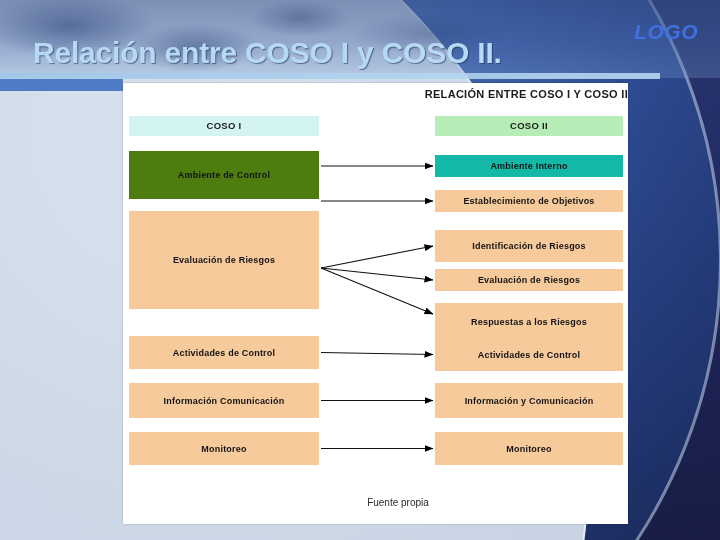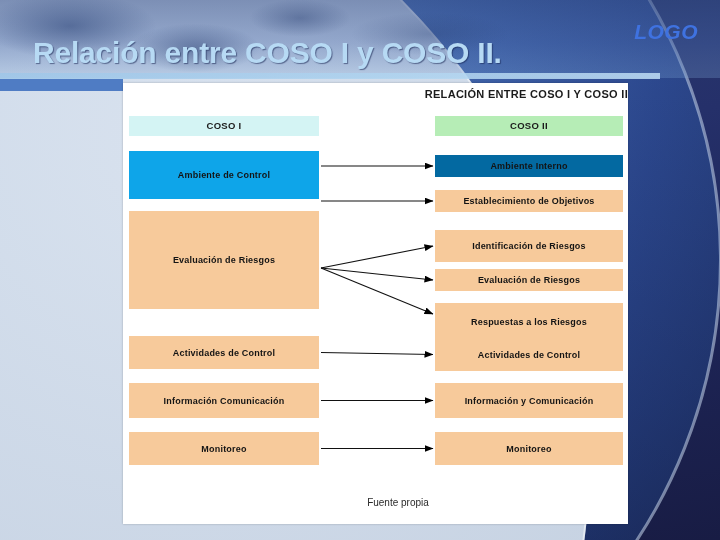--- a/index.html
+++ b/index.html
@@ -238,38 +238,38 @@
 
   <div id="panel">
 
     <div class="panel-title">RELACIÓN ENTRE COSO I Y COSO II</div>
 
     <div class="hdr hdr-right" style="background: rgb(182, 237, 182);">COSO II</div>
 
     <div class="hdr hdr-left" style="background: rgb(212, 244, 244);">COSO I</div>
 
     <div id="nodes-left">
-        <div class="node col-left" style="top: 68px; height: 48px; background: #0ea5e9;">
+        <div class="node col-left" style="top: 68px; height: 48px; background: #4d7c0f;">
           <span>Ambiente de Control</span>
         </div>
         <div class="node col-left" style="top: 128px; height: 98px; background: rgb(247, 202, 155);">
           <span>Evaluación de Riesgos</span>
         </div>
         <div class="node col-left" style="top: 253px; height: 33px; background: rgb(247, 202, 155);">
           <span>Actividades de Control</span>
         </div>
         <div class="node col-left" style="top: 300px; height: 35px; background: rgb(247, 202, 155);">
           <span>Información Comunicación</span>
         </div>
         <div class="node col-left" style="top: 349px; height: 33px; background: rgb(247, 202, 155);">
           <span>Monitoreo</span>
         </div>
       </div>
     <div id="nodes-right">
-        <div class="node col-right" style="top: 72px; height: 22px; background: #0369a1;">
+        <div class="node col-right" style="top: 72px; height: 22px; background: #14b8a6;">
           <span>Ambiente Interno</span>
         </div>
         <div class="node col-right" style="top: 107px; height: 22px; background: rgb(247, 202, 155);">
           <span>Establecimiento de Objetivos</span>
         </div>
         <div class="node col-right" style="top: 147px; height: 32px; background: rgb(247, 202, 155);">
           <span>Identificación de Riesgos</span>
         </div>
         <div class="node col-right" style="top: 186px; height: 22px; background: rgb(247, 202, 155);">
           <span>Evaluación de Riesgos</span>

